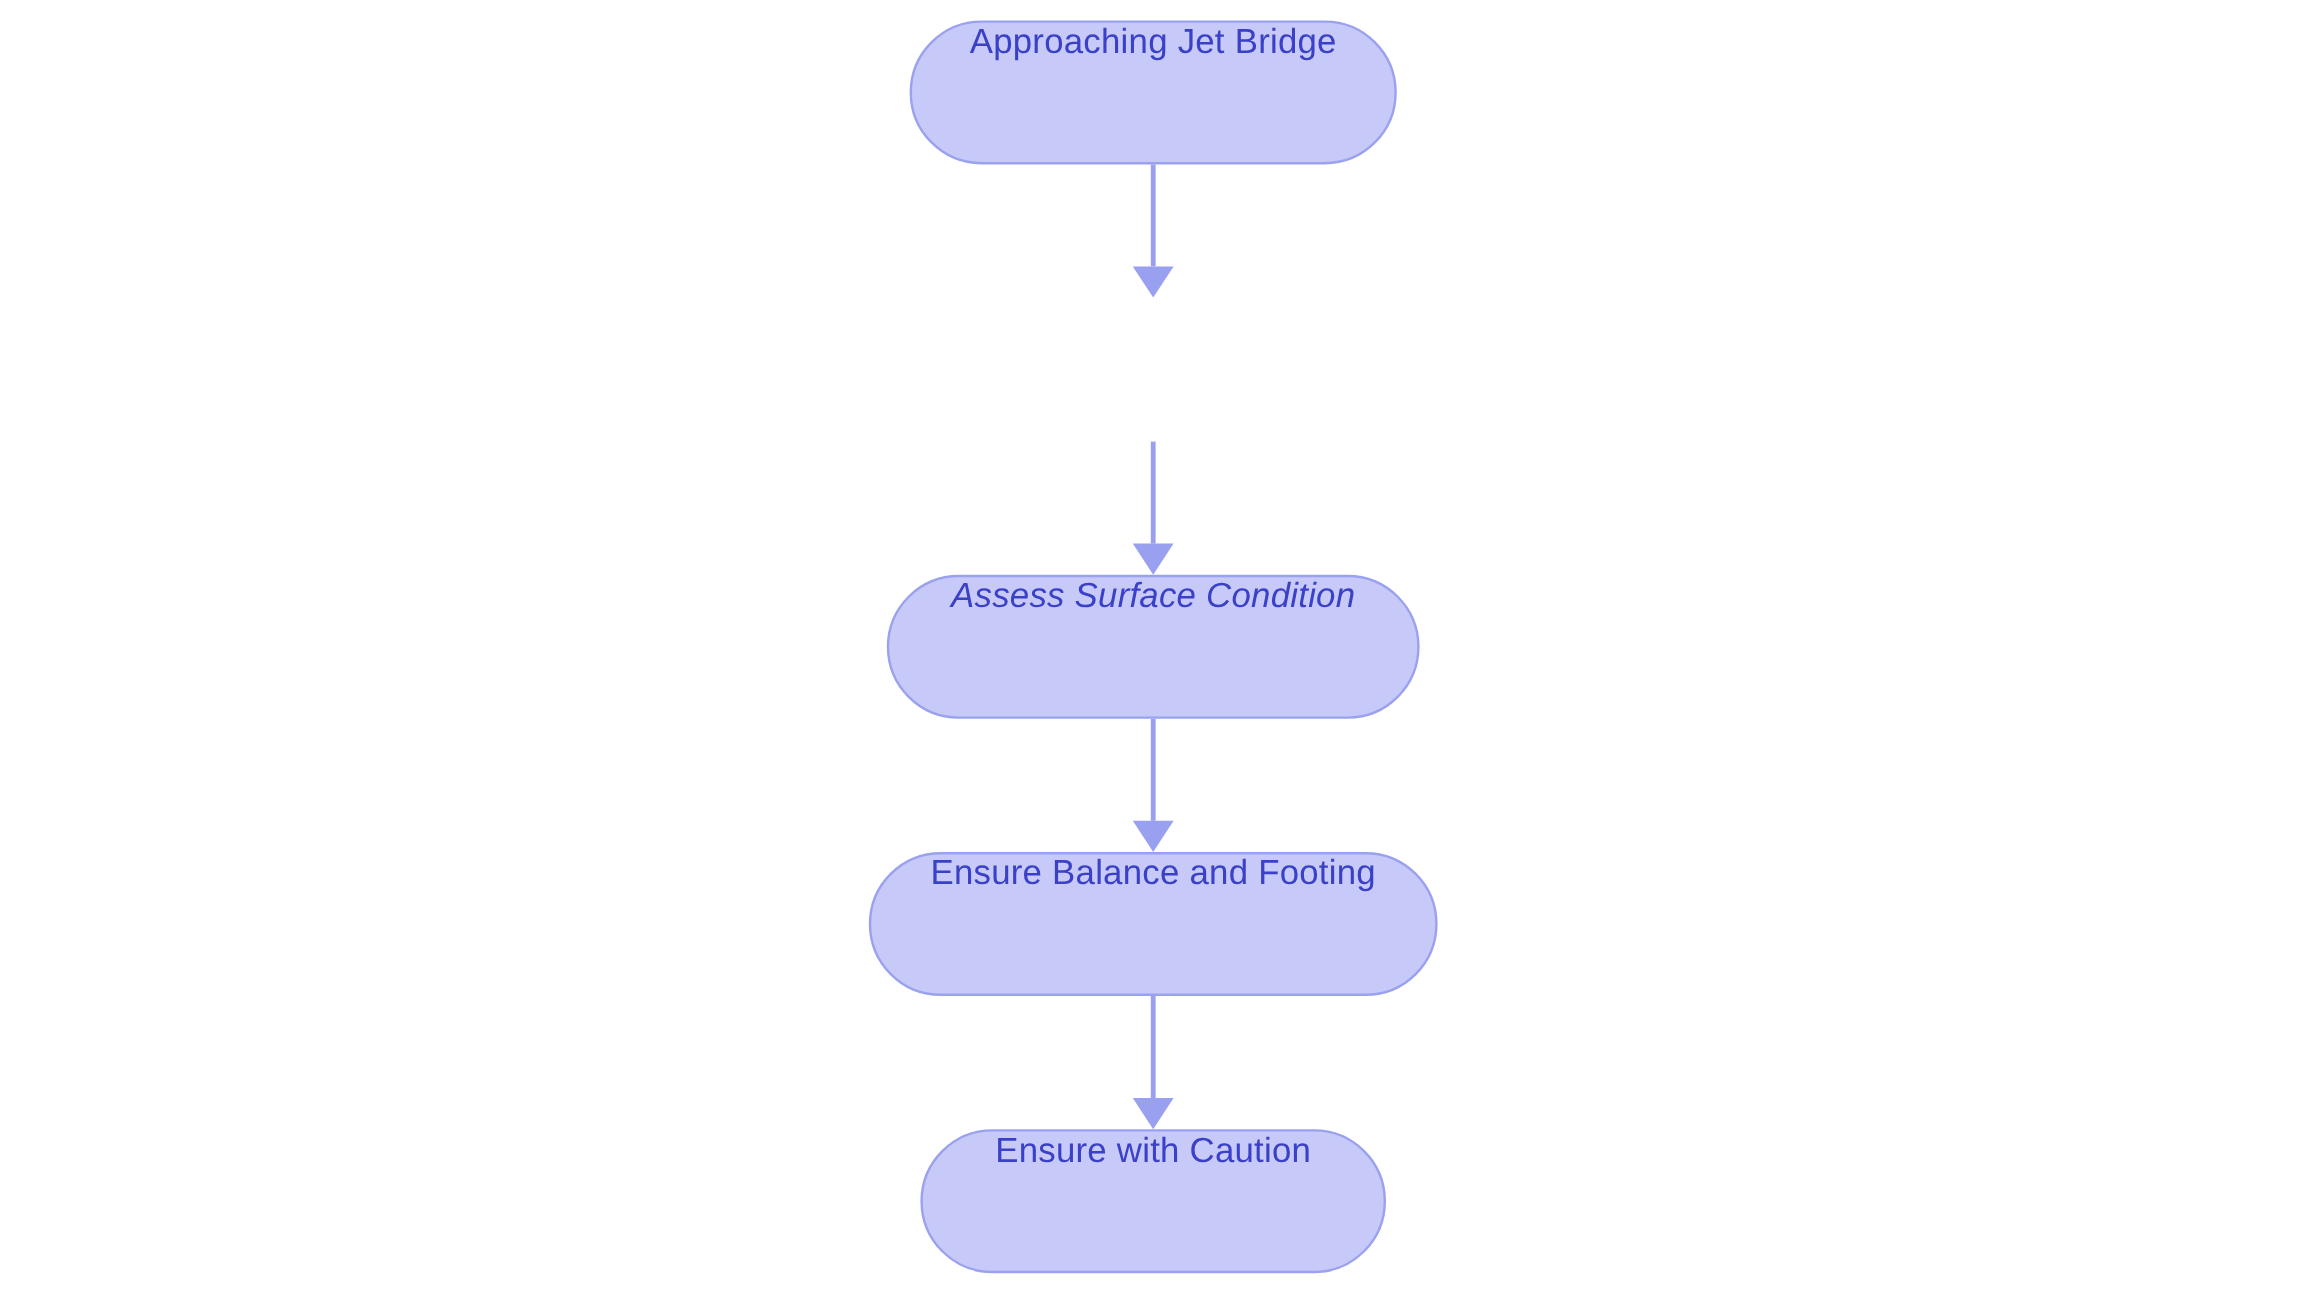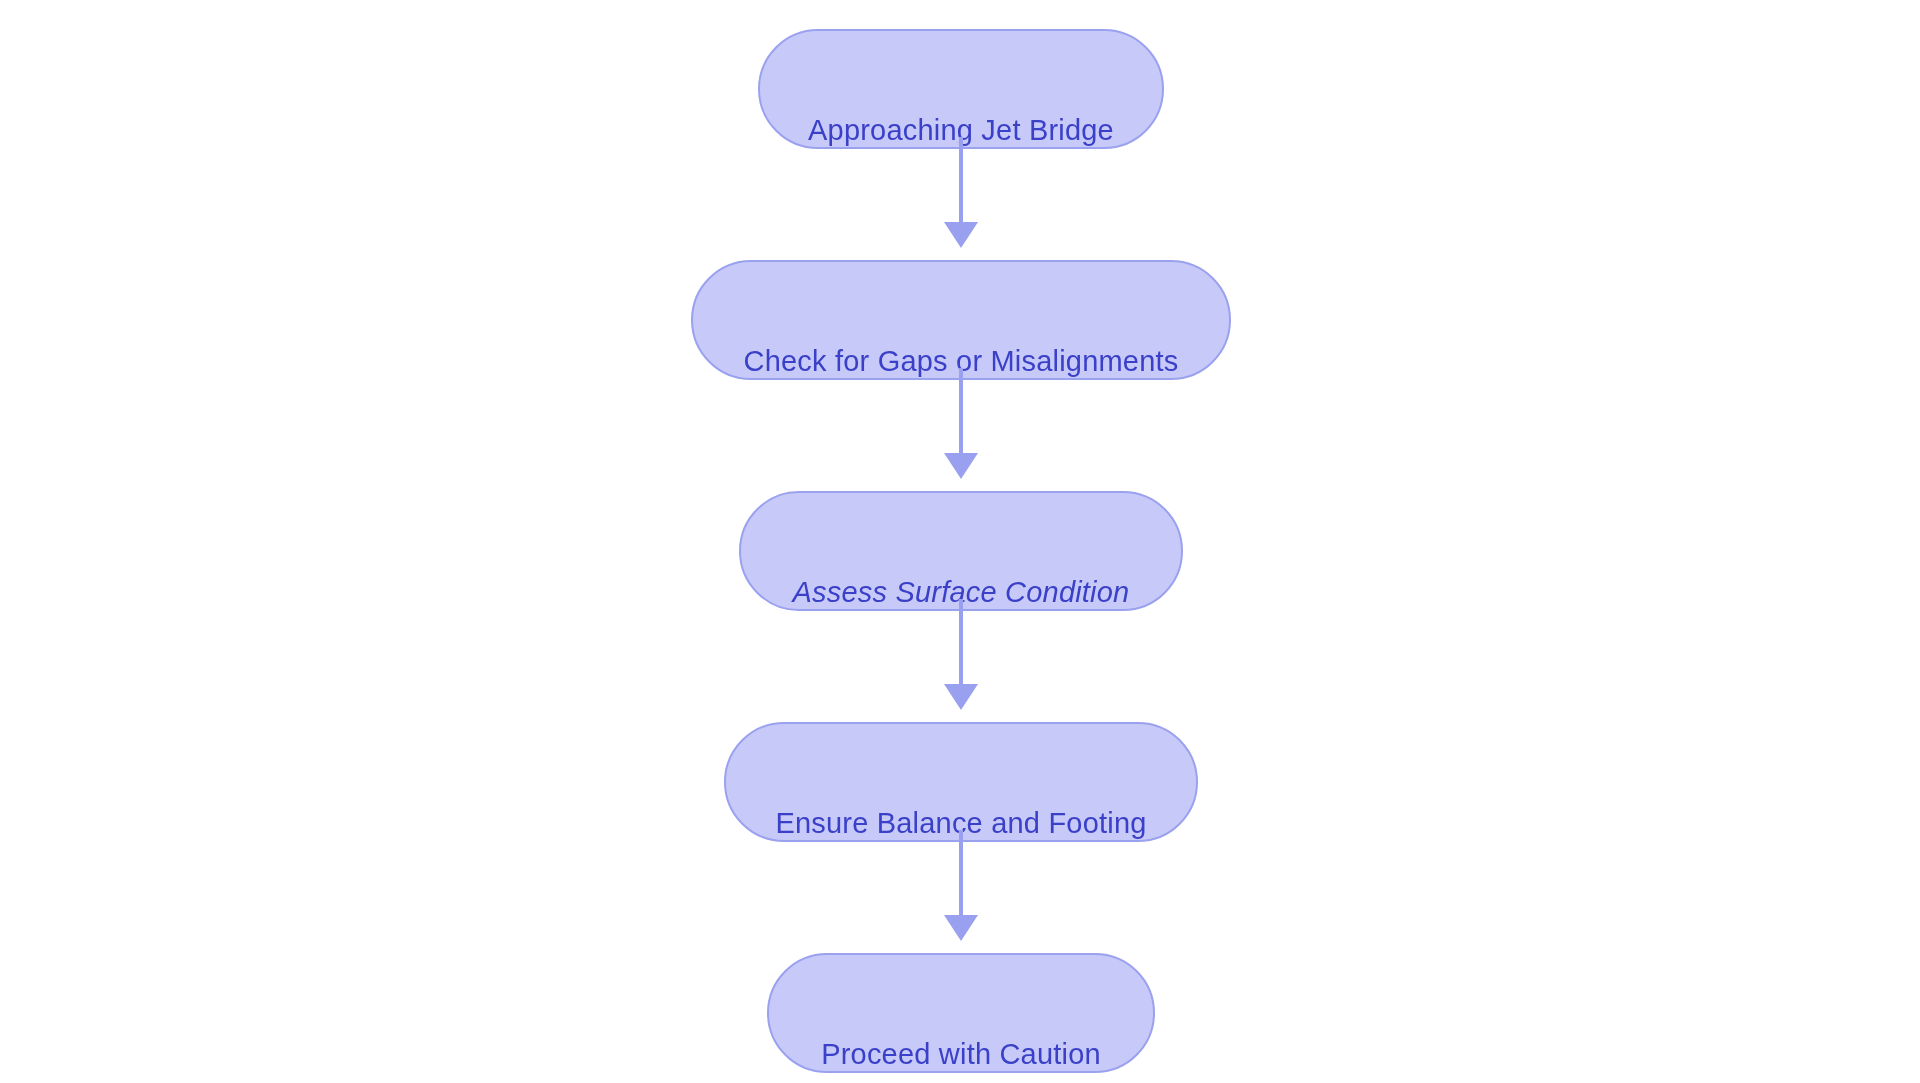--- a/index.html
+++ b/index.html
@@ -23,27 +23,26 @@
     background: var(--bg);
     overflow: hidden;
   }
   .flow-node {
     position: absolute;
     height: 120px;
     border-radius: 60px;
     background: var(--node-fill);
     border: 2px solid var(--node-border);
     display: flex;
-    align-items: flex-end;
+    align-items: flex-start;
     justify-content: center;
     color: var(--node-text);
     font-size: 29px;
     letter-spacing: 0.2px;
     white-space: nowrap;
-    margin-top: 12px;
   }
   
   .n0 { left: 758px; top: 17px;  width: 406px; }
   .n1 { left: 691px; top: 248px; width: 540px; }
   .n2 { left: 739px; top: 479px; width: 444px; font-style: italic; }
   .n3 { left: 724px; top: 710px; width: 474px; }
   .n4 { left: 767px; top: 941px; width: 388px; }
 
   .flow-arrow {
     position: absolute;
@@ -82,23 +81,20 @@
 
   <div class="flow-node n0">
     <span>Approaching Jet Bridge</span>
   </div>
 
   <div class="flow-arrow a0">
     <div class="arrow-line"></div>
     <div class="arrow-head"></div>
   </div>
 
-  <div class="flow-node n1">
-    <span>Check for Gaps or Misalignments</span>
-  </div>
 
   <div class="flow-arrow a1">
     <div class="arrow-line"></div>
     <div class="arrow-head"></div>
   </div>
 
   <div class="flow-node n2">
     <span>Assess Surface Condition</span>
   </div>
 
@@ -110,16 +106,16 @@
   <div class="flow-node n3">
     <span>Ensure Balance and Footing</span>
   </div>
 
   <div class="flow-arrow a3">
     <div class="arrow-line"></div>
     <div class="arrow-head"></div>
   </div>
 
   <div class="flow-node n4">
-    <span>Proceed with Caution</span>
+    <span>Ensure with Caution</span>
   </div>
 
 </div>
 
 </body></html>

